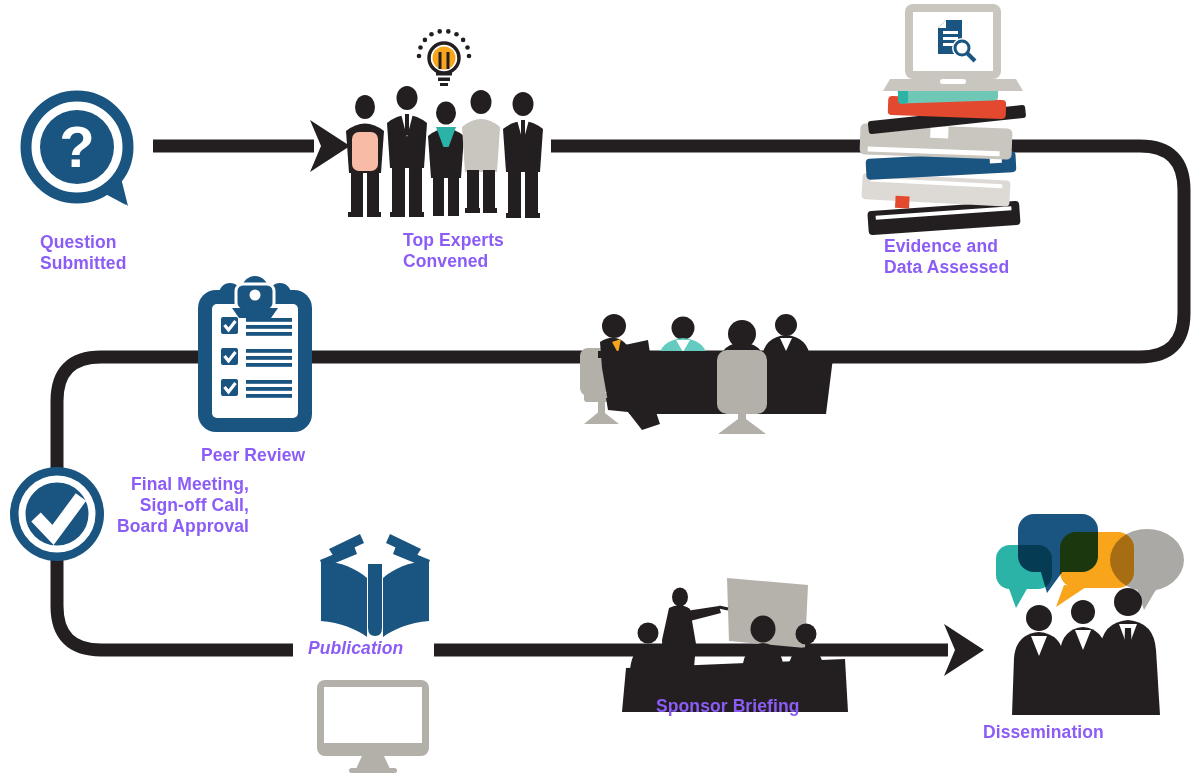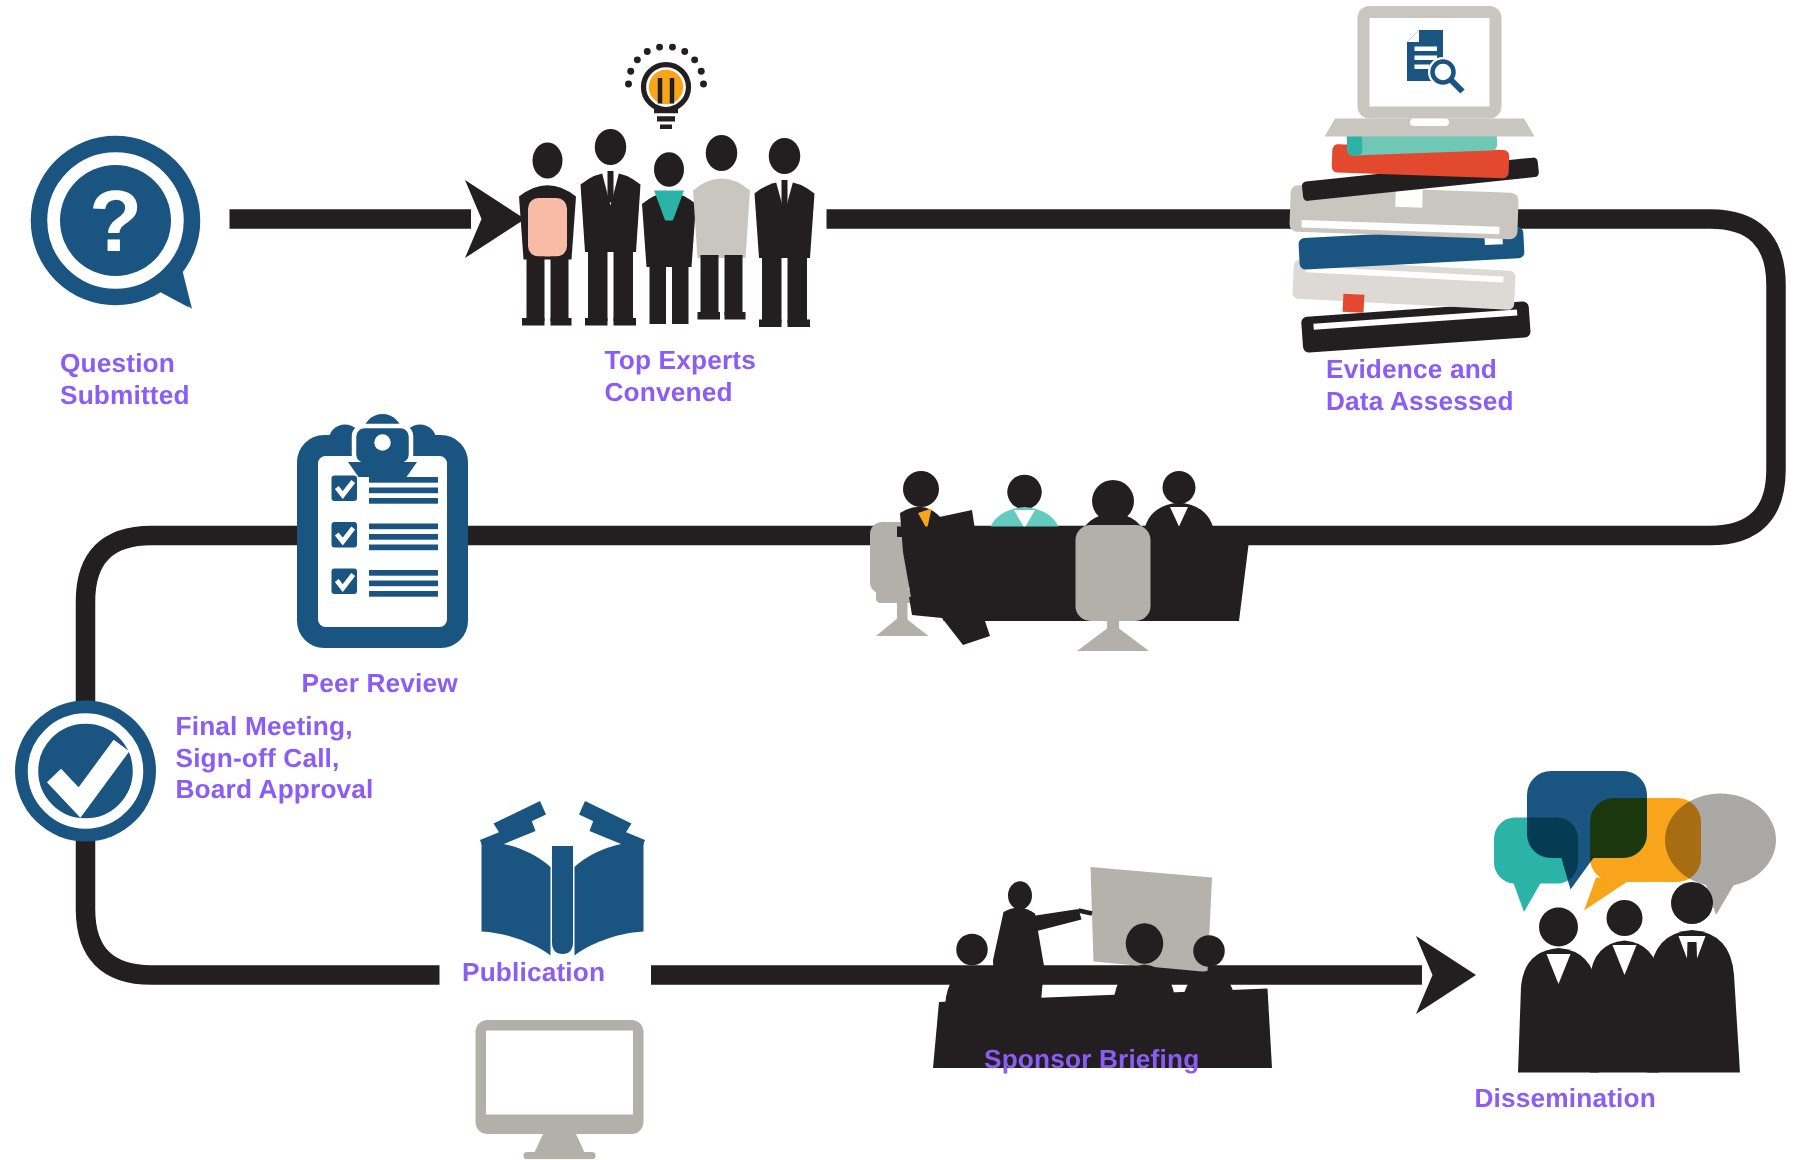--- a/index.html
+++ b/index.html
@@ -325,20 +325,20 @@
   </g>
 </svg>
 
 <div class="label" style="left:40px;top:232px;">Question
 Submitted</div>
 <div class="label" style="left:884px;top:236px;">Evidence and
 Data Assessed</div>
 <div class="label" style="left:403px;top:230px;">Top Experts
 Convened</div>
 <div class="label" style="left:201px;top:430px;margin-top:15px;">Peer Review</div>
-<div class="label" style="left:117px;top:474px;">Final Meeting,
+<div class="label" style="left:117px;top:474px;text-align:right;">Final Meeting,
 Sign-off Call,
 Board Approval</div>
-<div class="label" style="left:308px;top:638px;">Publication</div>
+<div class="label" style="left:308px;top:638px;font-style:italic;">Publication</div>
 <div class="label" style="left:656px;top:696px;">Sponsor Briefing</div>
 <div class="label" style="left:983px;top:722px;">Dissemination</div>
 
 </div>
 
 </body></html>

